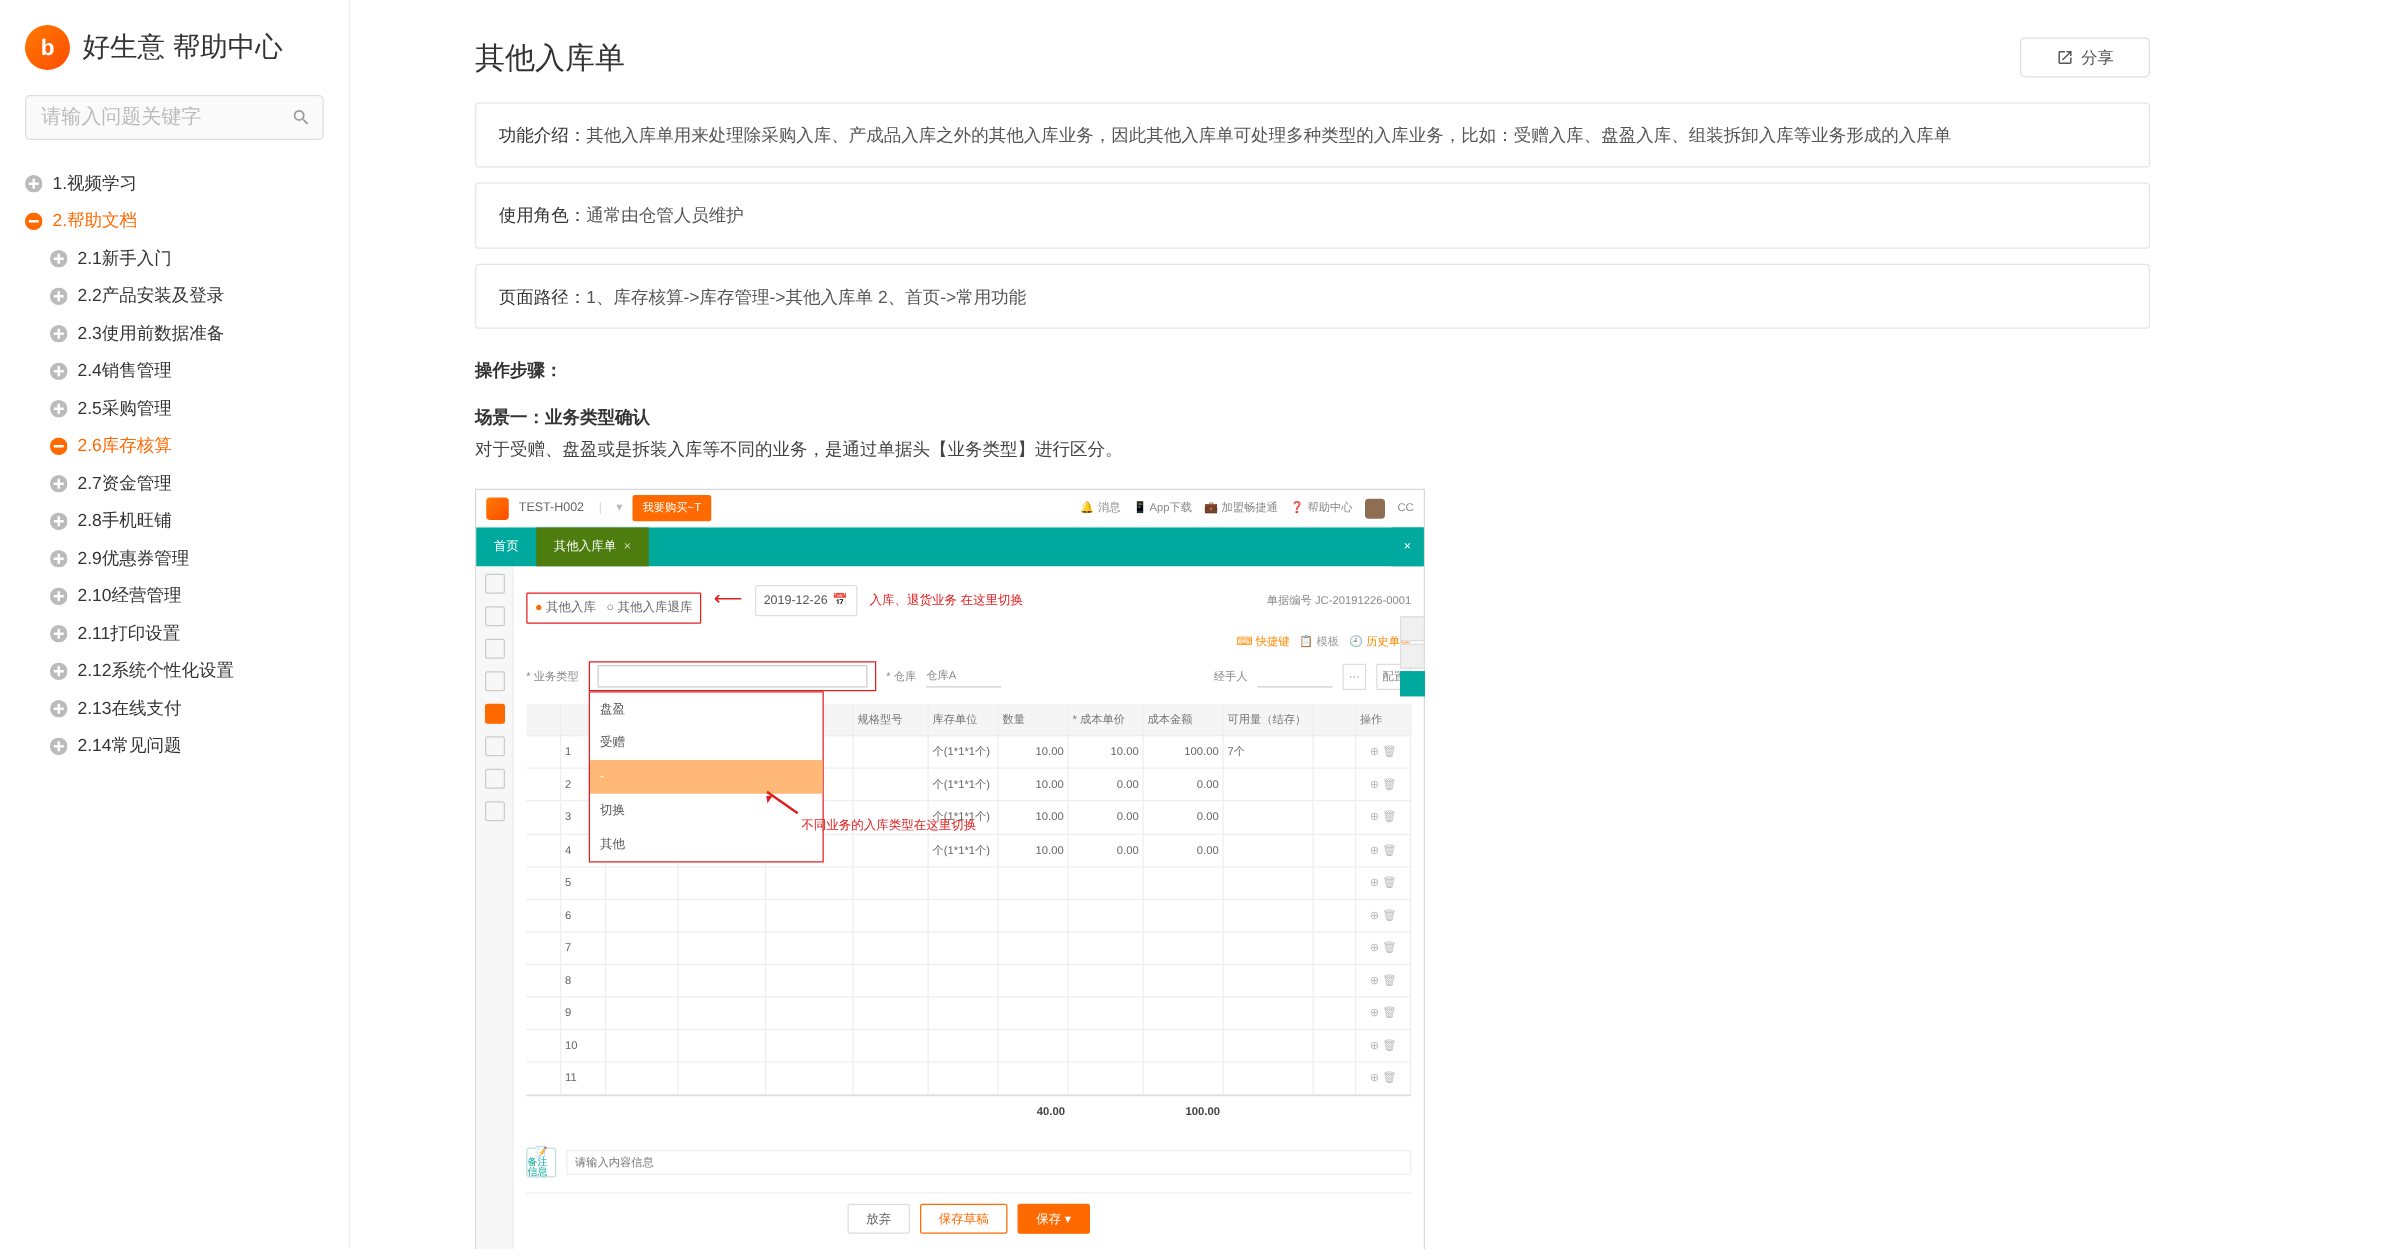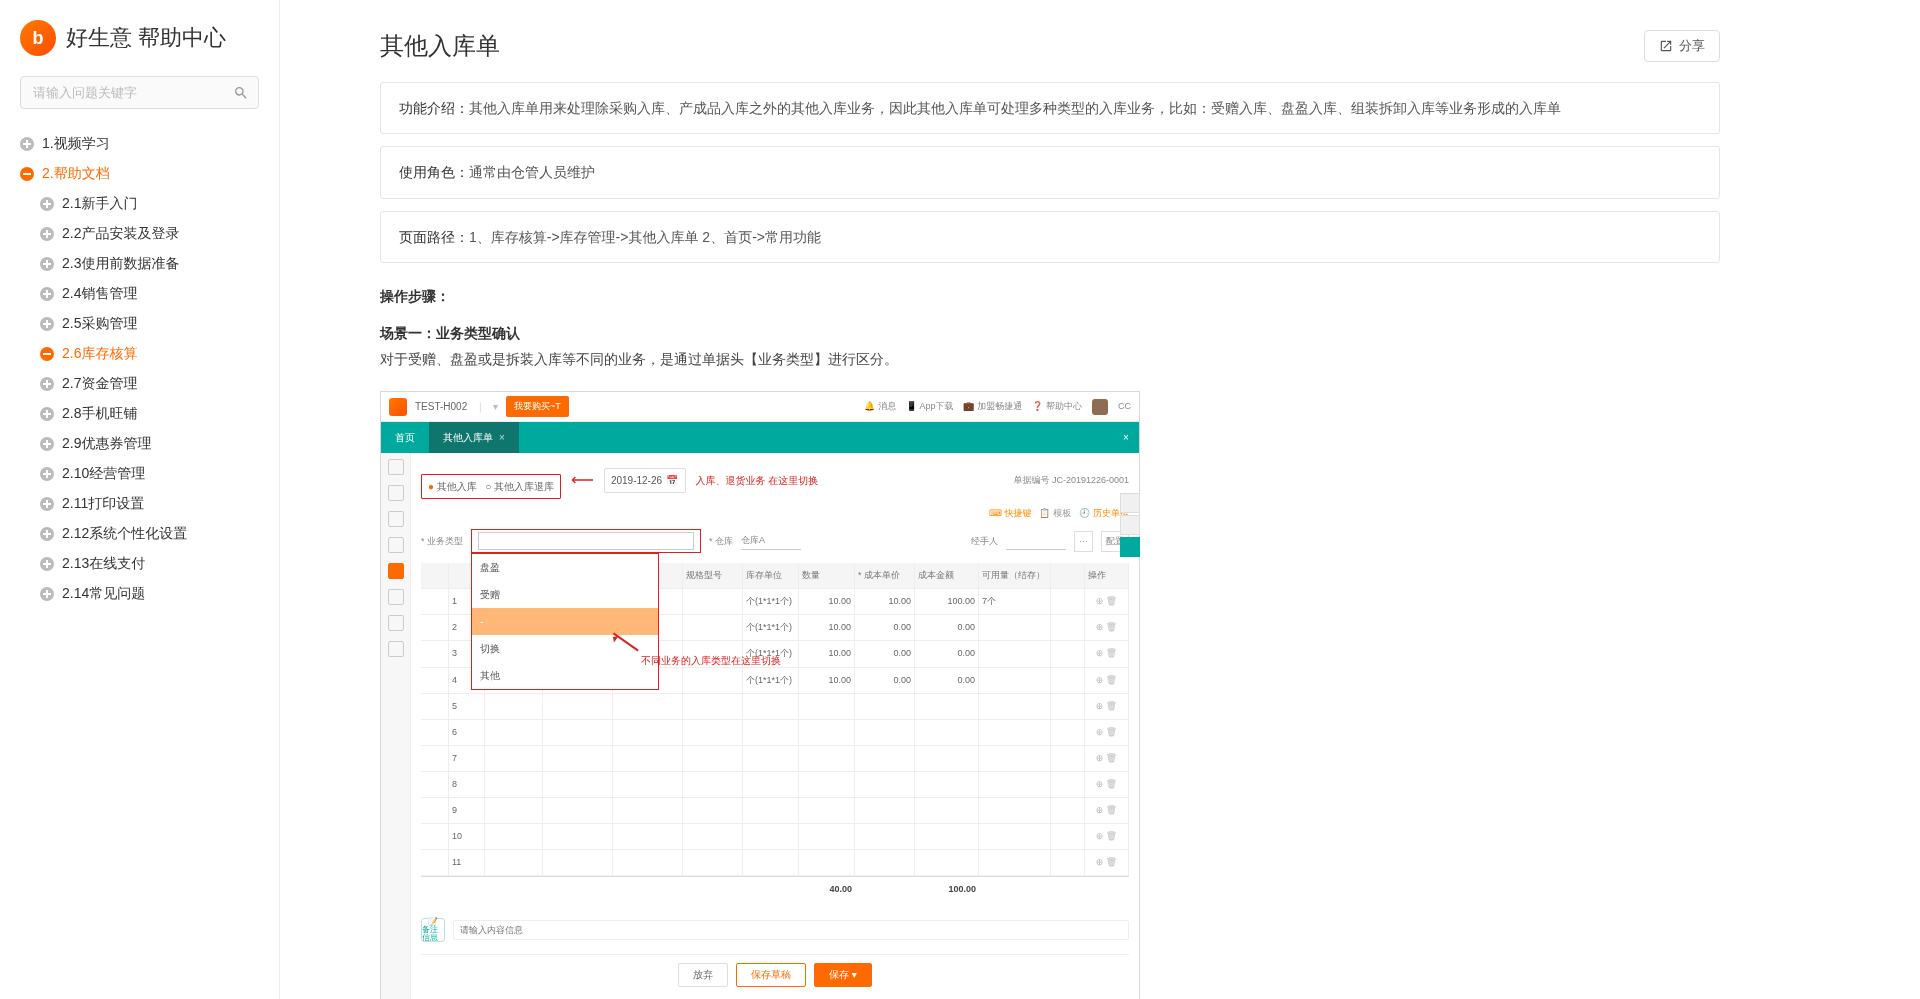--- a/index.html
+++ b/index.html
@@ -3,54 +3,54 @@
 <meta charset="utf-8">
 <style>
 * { margin: 0; padding: 0; box-sizing: border-box; }
 body { font-family: "Microsoft YaHei", "PingFang SC", Arial, sans-serif; font-size: 14px; color: #333; background: #fff; }
 .page { display: flex; min-height: 100vh; }
 .sidebar { width: 280px; padding: 20px; border-right: 1px solid #eee; flex-shrink: 0; }
 .logo-row { display: flex; align-items: center; gap: 10px; margin-bottom: 20px; }
 .logo-circle { width: 36px; height: 36px; border-radius: 50%; background: linear-gradient(135deg, #ff7a00, #ff4d00); display: flex; align-items: center; justify-content: center; color: #fff; font-weight: bold; font-size: 18px; }
 .logo-text { font-size: 22px; font-weight: 500; color: #333; }
 .search-wrap { position: relative; margin-bottom: 20px; }
-.search-input { width: 100%; padding: 8px 36px 8px 12px; border: 1px solid #ddd; border-radius: 4px; font-size: 13px; color: #333; background: #fafafa; }
+.search-input { width: 100%; padding: 8px 36px 8px 12px; border: 1px solid #ddd; border-radius: 4px; font-size: 16px; color: #333; background: #fafafa; }
 .search-input::placeholder { color: #bbb; }
 .search-icon { position: absolute; right: 10px; top: 50%; transform: translateY(-50%); width: 16px; height: 16px; fill: #999; }
 .nav-item { display: flex; align-items: center; gap: 8px; padding: 6px 0; cursor: pointer; color: #333; font-size: 14px; }
 .nav-item.active { color: #ff6a00; }
 .nav-item .bullet-icon { width: 14px; height: 14px; flex-shrink: 0; }
 .nav-sub { padding-left: 20px; }
 .nav-leaf { padding: 6px 0 6px 40px; cursor: pointer; font-size: 14px; color: #333; }
 .nav-leaf.active { color: #ff6a00; }
 .bullet-icon .outer { fill: #bbb; }
 .bullet-icon.minus .outer { fill: #ff6a00; }
 .bullet-icon.minus .inner-rect { fill: #fff; }
 
 .main { flex: 1; padding: 30px 60px 30px 100px; max-width: 1500px; }
 .title-row { display: flex; align-items: center; justify-content: space-between; margin-bottom: 20px; }
 .page-title { font-size: 24px; font-weight: 500; color: #333; }
-.share-btn { display: flex; align-items: center; gap: 6px; padding: 6px 14px; border: 1px solid #ddd; border-radius: 4px; background: #fff; cursor: pointer; color: #555; font-size: 13px; }
+.share-btn { display: flex; align-items: center; gap: 6px; padding: 6px 28px; border: 1px solid #ddd; border-radius: 4px; background: #fff; cursor: pointer; color: #555; font-size: 13px; }
 .share-btn svg { width: 14px; height: 14px; fill: #555; }
 .info-box { border: 1px solid #e5e5e5; border-radius: 3px; padding: 14px 18px; margin-bottom: 12px; font-size: 14px; color: #555; line-height: 1.6; }
 .info-box .label { color: #333; }
 .section { margin-top: 20px; font-size: 14px; line-height: 1.9; color: #444; }
 .section strong { font-weight: 600; color: #333; }
 .screenshot-img { margin: 18px 0; border: 1px solid #d8d8d8; width: 760px; background: #fff; font-size: 10px; color: #666; position: relative; }
 
 .ss-topbar { display:flex; align-items:center; justify-content:space-between; padding:4px 8px; border-bottom:1px solid #eee; font-size:10px; }
 .ss-topbar-left { display:flex; align-items:center; gap:8px; }
 .ss-logo { width:18px; height:18px; border-radius:3px; background:linear-gradient(135deg,#ff7a00,#ff4d00); }
 .ss-trial-btn { background:#ff6a00; color:#fff; padding:2px 8px; border-radius:2px; font-size:9px; }
 .ss-topbar-right { display:flex; align-items:center; gap:10px; font-size:9px; color:#888; }
 .ss-avatar { width:16px; height:16px; border-radius:3px; background:#8e6e53; }
 
 .ss-tabs { display:flex; background:#00a99d; color:#fff; font-size:10px; position:relative; }
 .ss-tab { padding:6px 14px; position:relative; }
-.ss-tab.active { background:#0f766e;text-align:center; }
+.ss-tab.active { background:#4d7c0f;text-align:center; }
 .ss-tab .x { margin-left:6px; opacity:.7; }
 .ss-tabs .close-panel { margin-left:auto; width:26px; background:#00a99d; display:flex; align-items:center; justify-content:center; color:#fff; }
 
 .ss-body { display:flex; }
 .ss-iconbar { width:30px; background:#f7f7f7; border-right:1px solid #eee; display:flex; flex-direction:column; align-items:center; padding-top:6px; gap:10px; }
 .ss-iconbar .ico { width:16px; height:16px; border:1px solid #ccc; border-radius:2px; }
 .ss-iconbar .ico.active { background:#ff6a00; border-color:#ff6a00; }
 .ss-content { flex:1; padding:6px 10px 10px 10px; position:relative; }
 
 .ss-row { display:flex; align-items:center; gap:10px; font-size:10px; padding:3px 0; }

